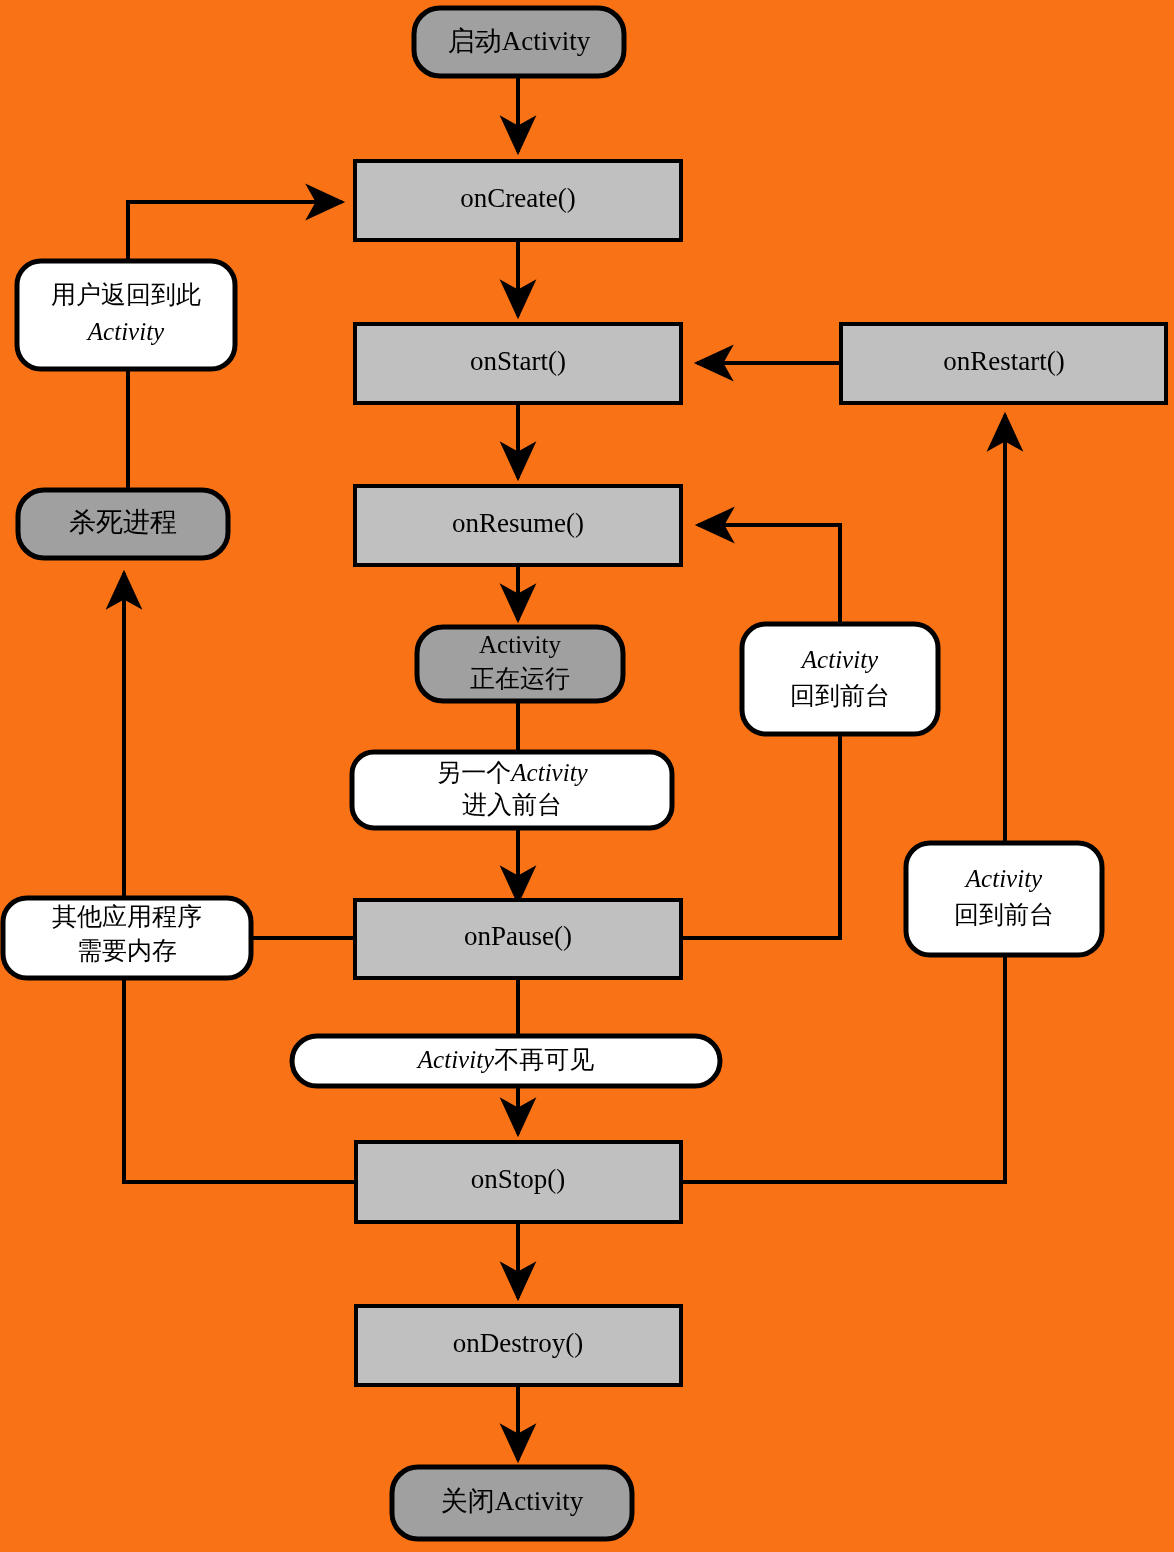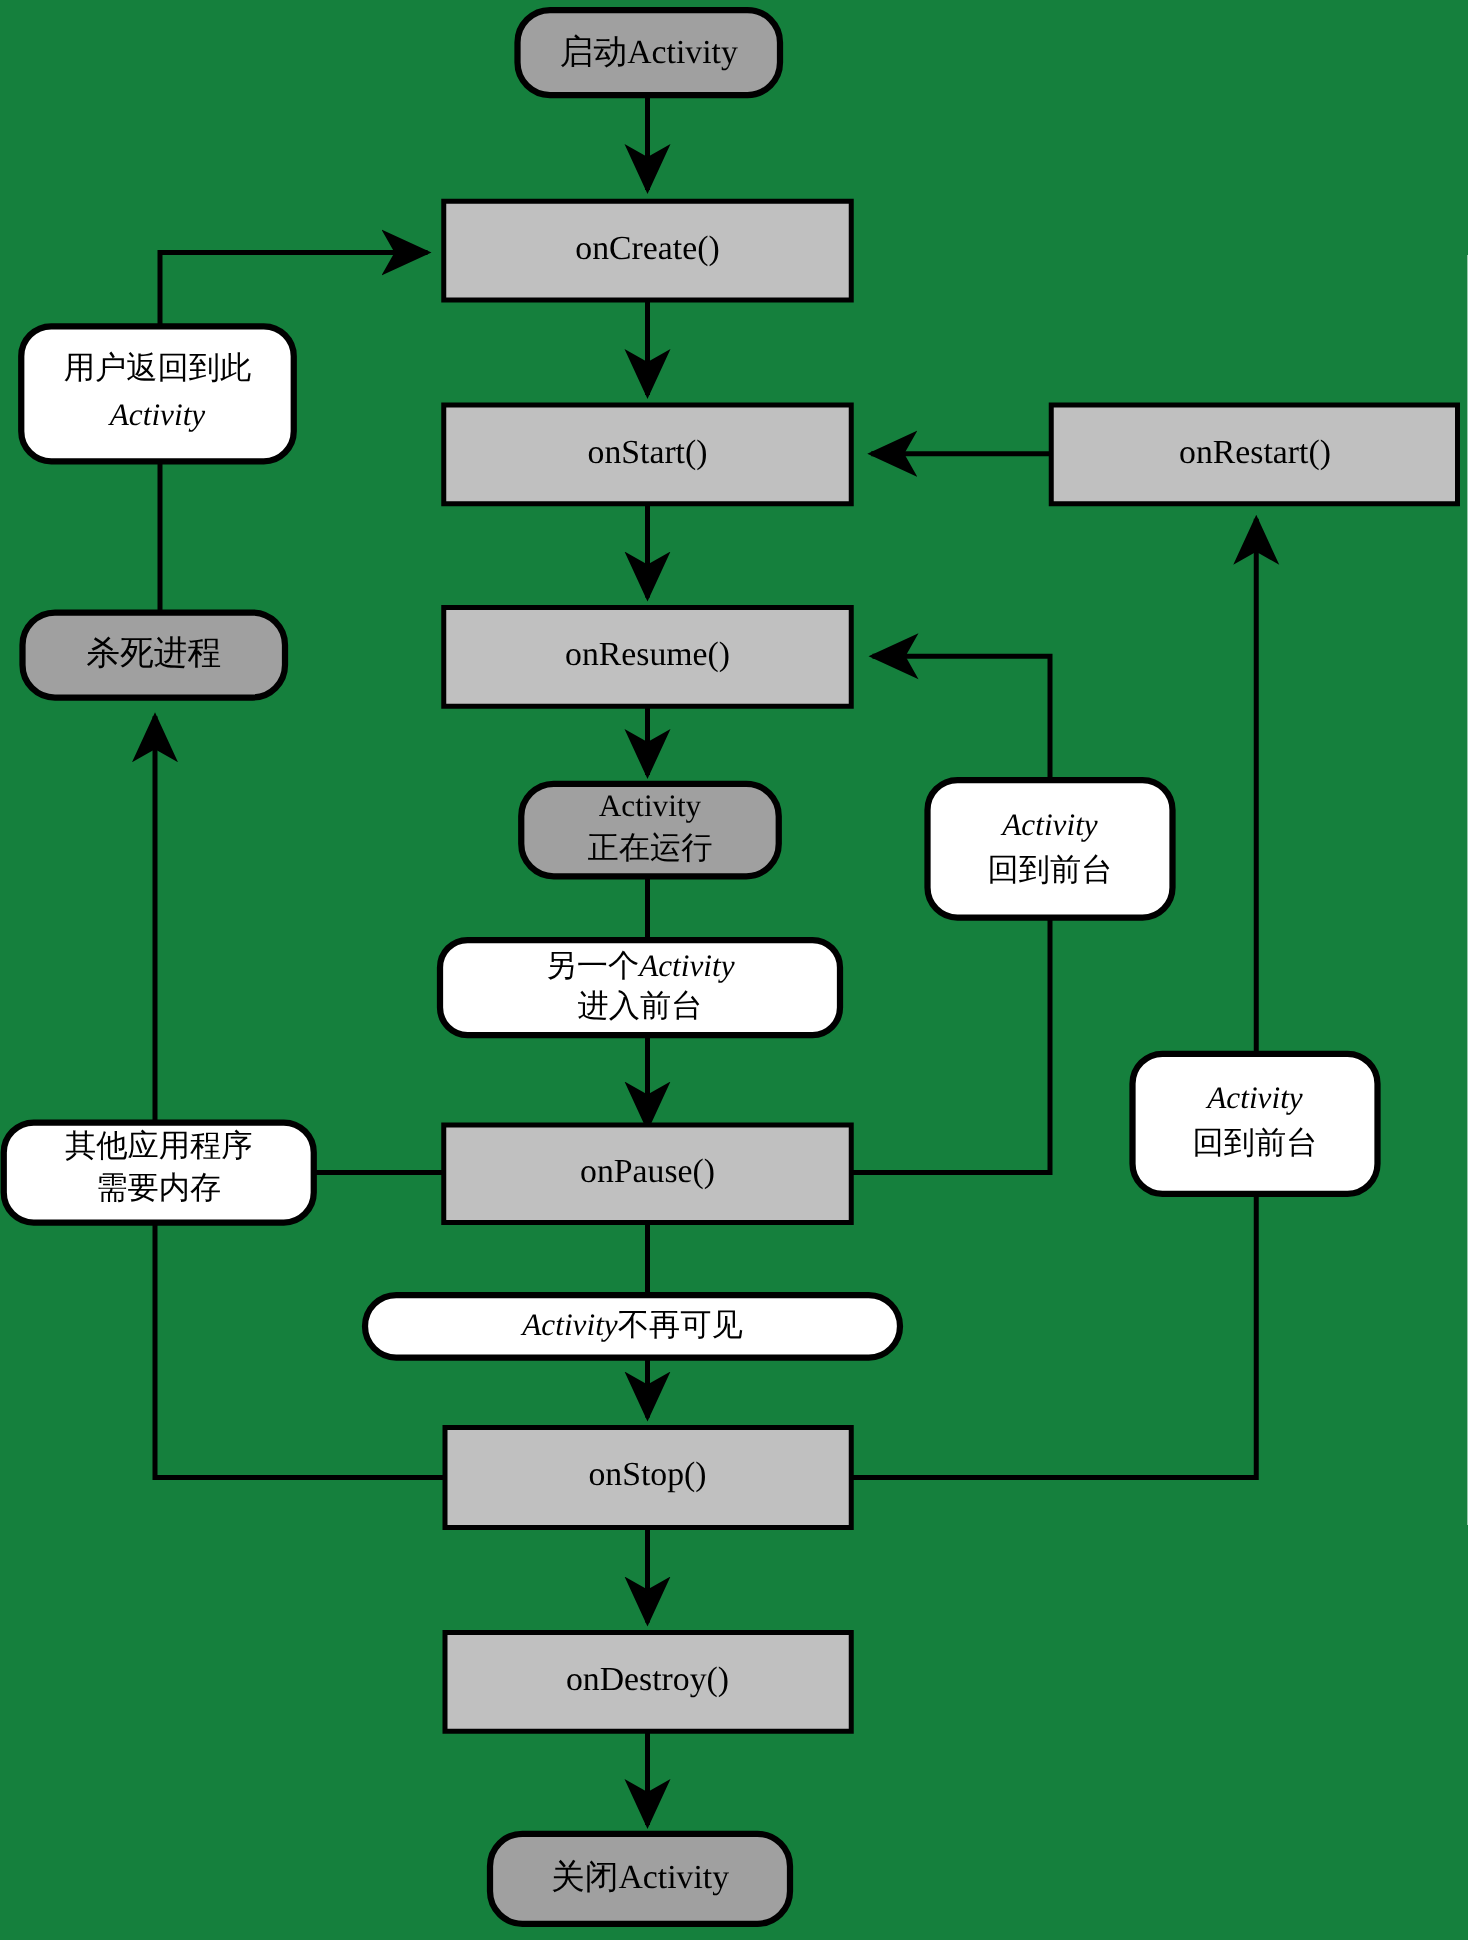--- a/index.html
+++ b/index.html
@@ -7,21 +7,21 @@
     padding: 0;
     background: #ffffff;
   }
   body {
     font-family: "Liberation Serif", "DejaVu Serif", serif;
   }
   #diagram-root {
     position: relative;
     width: 1174px;
     height: 1552px;
-    background: #15803d;
+    background: #f97316;
     overflow: hidden;
   }
   svg#flow {
     display: block;
     width: 1174px;
     height: 1552px;
   }
   .node-label {
     font-family: "Liberation Serif", "DejaVu Serif", serif;
     font-size: 27px;

